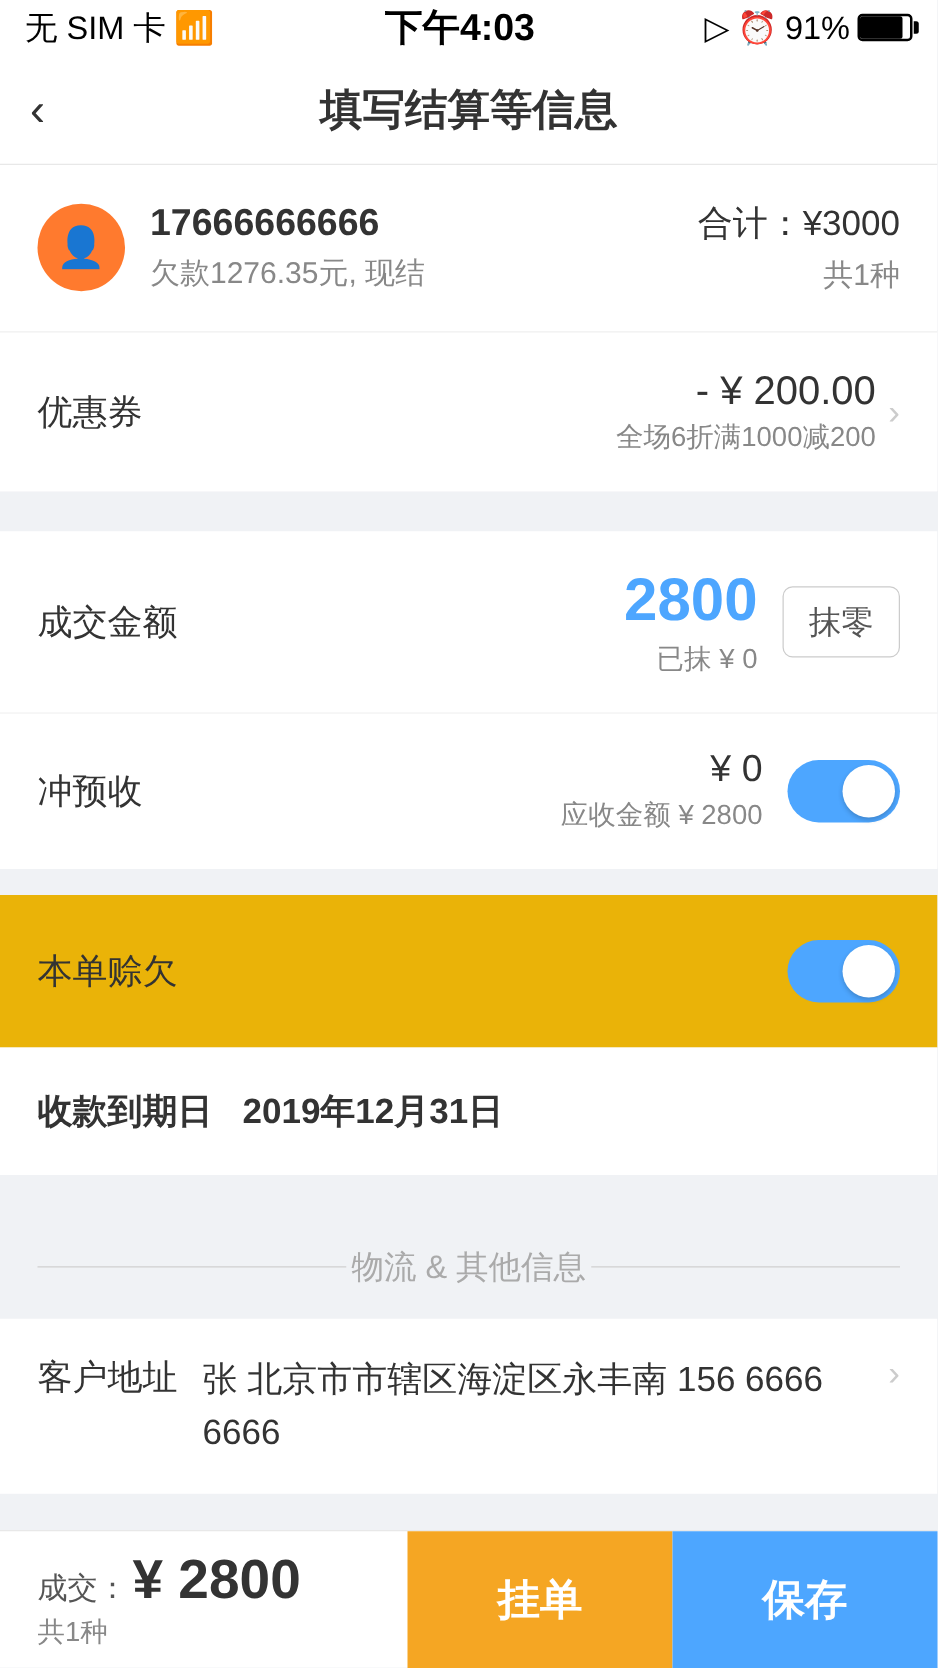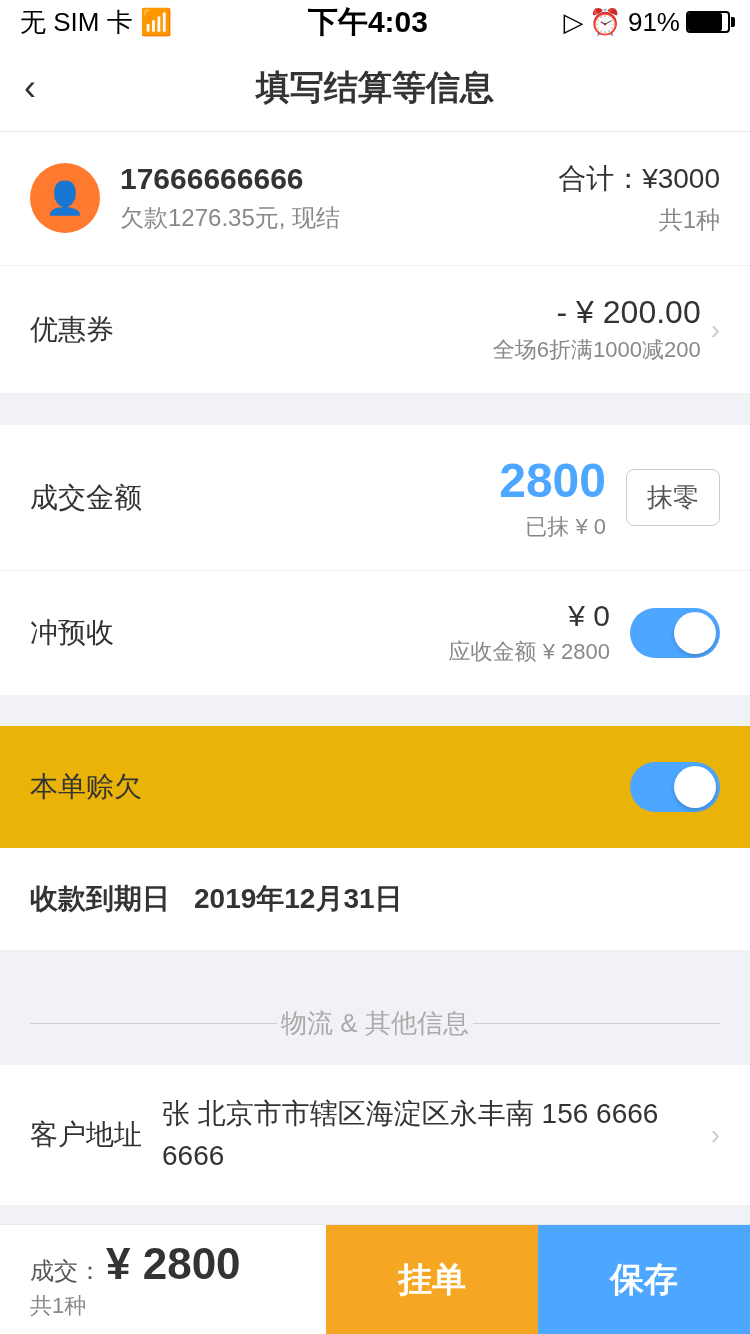--- a/index.html
+++ b/index.html
@@ -135,21 +135,21 @@
 
     
     .divider-gray {
       height: 16px;
       background: #f0f2f5;
     }
 
     
     .transaction-section {
       background: #fff;
-      margin-bottom: 15px;
+      margin-bottom: 5px;
     }
     .transaction-row {
       display: flex;
       align-items: center;
       justify-content: space-between;
       padding: 28px 30px;
       border-bottom: 1px solid #f0f0f0;
     }
     .row-label { font-size: 28px; color: #333; }
     .transaction-right {
@@ -242,21 +242,21 @@
     .logistics-line { flex: 1; height: 1px; background: #d0d0d0; }
     .logistics-text { font-size: 26px; color: #aaa; }
 
     
     .address-section {
       background: #fff;
       margin-bottom: 16px;
     }
     .address-row {
       display: flex;
-      align-items: center;
+      align-items: flex-start;
       justify-content: space-between;
       padding: 28px 30px;
     }
     .address-label { font-size: 28px; color: #333; min-width: 90px; }
     .address-value { font-size: 28px; color: #333; flex: 1; margin: 0 20px; line-height: 1.5; }
 
     
     .gray-space {
       background: #f0f2f5;
       height: 160px;

